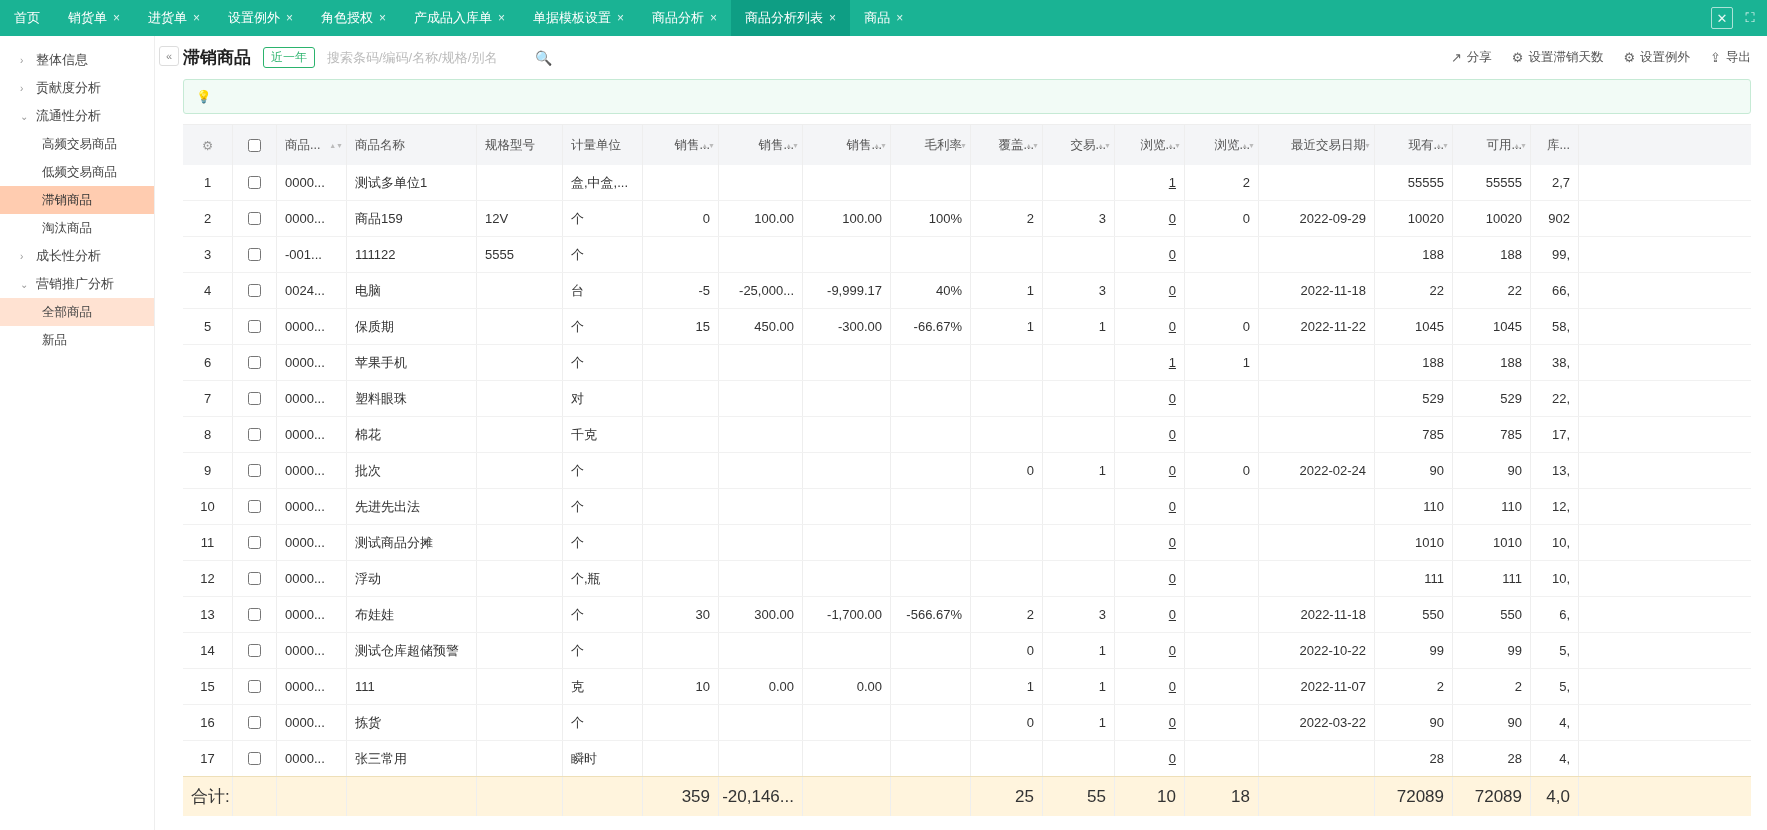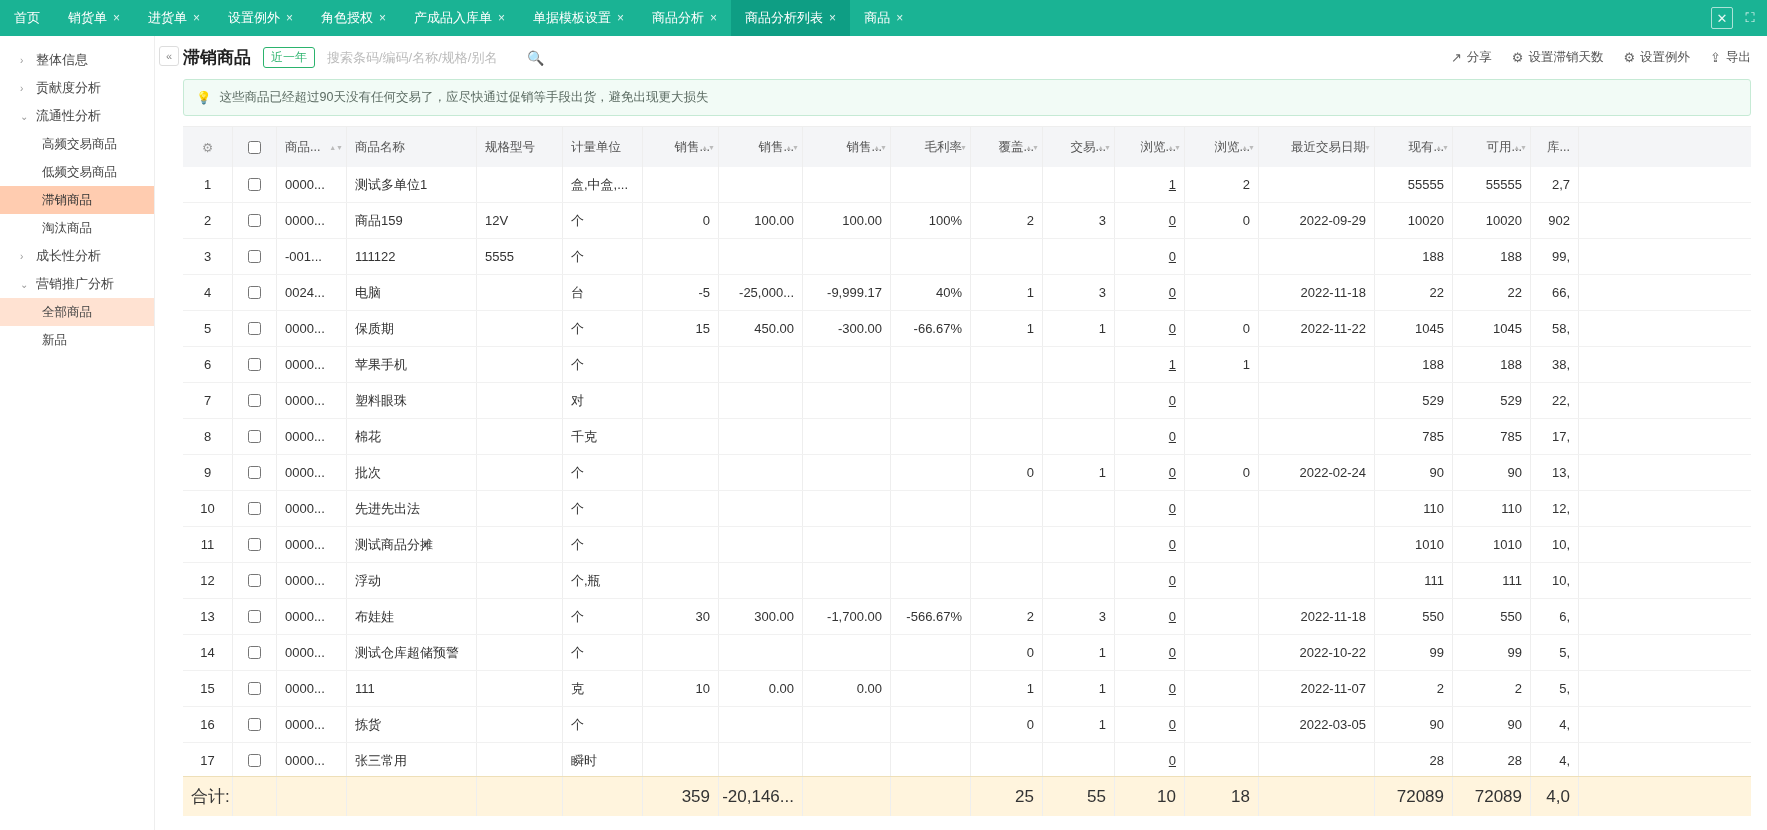--- a/index.html
+++ b/index.html
@@ -26,21 +26,21 @@
 
 .collapse-btn { width: 28px; display: flex; justify-content: center; padding-top: 10px; }
 .collapse-btn span { width: 20px; height: 20px; border: 1px solid #ddd; border-radius: 3px; display: inline-flex; align-items: center; justify-content: center; color: #888; cursor: pointer; font-size: 11px; }
 
 .content { flex: 1; display: flex; flex-direction: column; overflow: hidden; padding: 6px 16px 0 0; }
 
 
 .page-head { display: flex; align-items: center; gap: 12px; padding: 4px 0 10px 0; }
 .page-title { font-size: 17px; font-weight: 600; color: #222; }
 .chip { border: 1px solid #2bb36d; color: #2bb36d; border-radius: 3px; padding: 1px 7px; font-size: 12px; cursor: pointer; }
-.search-wrap { display: flex; align-items: center; }
+.search-wrap { display: flex; align-items: center; gap: 8px; }
 .search-input { border: none; outline: none; font-size: 13px; width: 200px; color: #333; }
 .search-input::placeholder { color: #bbb; }
 .search-icon { color: #ff7a2d; font-size: 14px; }
 .head-spacer { flex: 1; }
 .head-actions { display: flex; gap: 20px; color: #555; font-size: 12.5px; align-items: center; }
 .head-actions .act { display: inline-flex; align-items: center; gap: 5px; cursor: pointer; }
 .head-actions .icn { font-size: 13px; color: #666; }
 
 
 .banner { border: 1px solid #c6ead5; background: #f2fbf6; border-radius: 3px; padding: 9px 12px; color: #5b6b62; font-size: 12.5px; display: flex; align-items: center; gap: 8px; margin-bottom: 10px; }
@@ -177,21 +177,20 @@
           </span>
         <span class="act">
             <span class="icn">⇪</span>
             <span>导出</span>
           </span>
       </div>
     </div>
 
     <div class="banner">
       <span class="bulb">💡</span>
-      <span>这些商品已经超过90天没有任何交易了，应尽快通过促销等手段出货，避免出现更大损失</span>
     </div>
 
     <div class="table-wrap">
       <div class="thead">
         <div class="th c0 ctr">
             <span class="gear">⚙</span>
           </div>
         <div class="th c1 ctr">
             <input type="checkbox" style="">
           </div>
@@ -629,21 +628,21 @@
             <div class="td c6 num"></div>
             <div class="td c7 num"></div>
             <div class="td c8 num"></div>
             <div class="td c9 num"></div>
             <div class="td c10 num">0</div>
             <div class="td c11 num">1</div>
             <div class="td c12 num">
               <span class="link">0</span>
             </div>
             <div class="td c13 num"></div>
-            <div class="td c14 num">2022-03-05</div>
+            <div class="td c14 num">2022-03-22</div>
             <div class="td c15 num">90</div>
             <div class="td c16 num">90</div>
             <div class="td c17 num">4,</div>
           </div>
           <div class="tr">
             <div class="td c0 ctr">17</div>
             <div class="td c1 ctr">
               <input type="checkbox" style="">
             </div>
             <div class="td c2">0000...</div>

